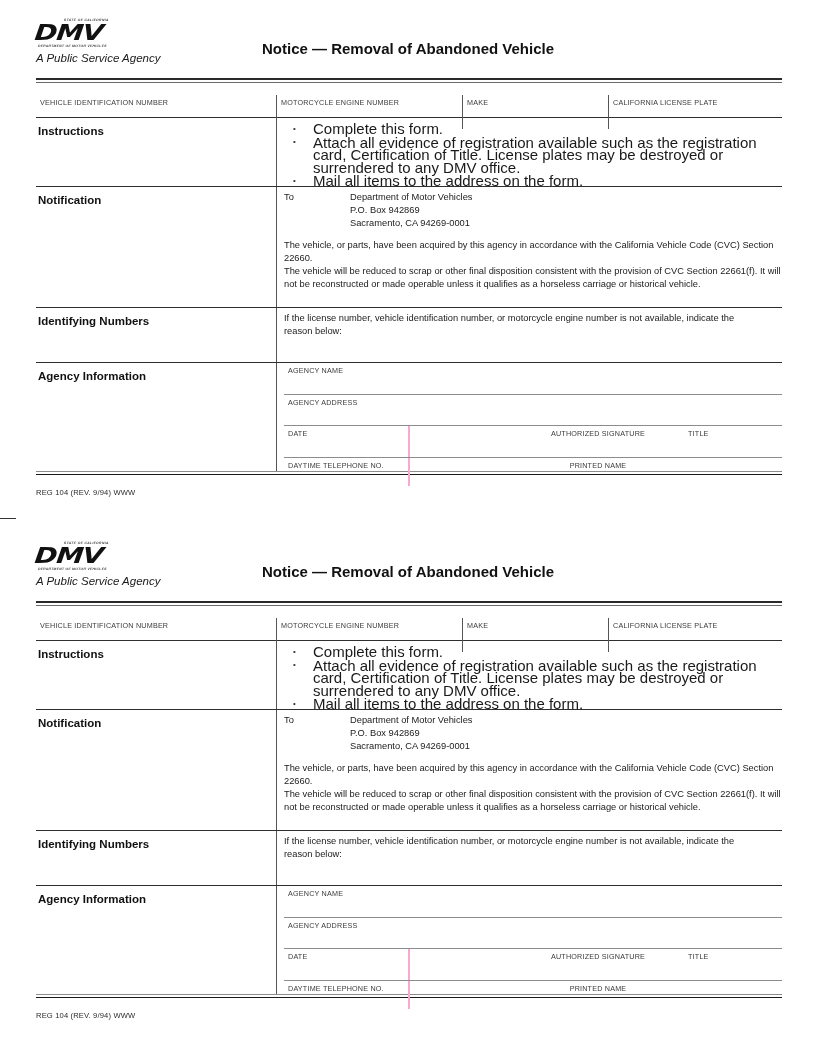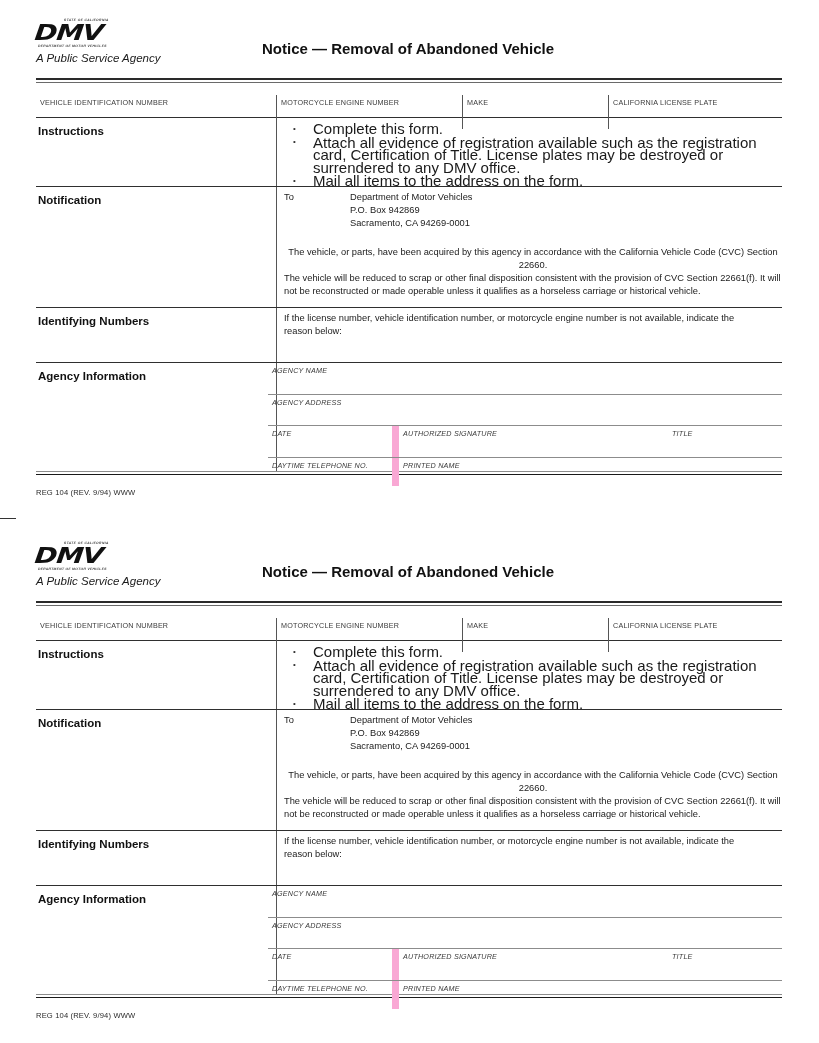--- a/index.html
+++ b/index.html
@@ -217,49 +217,49 @@
   }
   .to-lines {
     padding-left: 66px;
   }
   .para {
     font-size: 9.3px;
     line-height: 12.9px;
     color: #1a1a1a;
     margin: 0;
   }
-  .para-gap { margin-top: 17px; text-align: center; }
+  .para-gap { margin-top: 10px; }
 
   
   .agency-grid {
     position: absolute;
-    left: 232px;
+    left: 248px;
     top: 0;
     right: 0;
-    font-style: italic;
   }
   .agency-row {
     position: relative;
     box-sizing: border-box;
   }
   .field-label {
     font-size: 7.2px;
     letter-spacing: 0.2px;
     color: #3a3a3a;
     padding: 3px 0 0 4px;
     white-space: nowrap;
   }
   .sub-cell {
     position: absolute;
     top: 0;
     height: 100%;
     box-sizing: border-box;
   }
   .sub-cell.divided {
-    border-left: 7px solid #f9a8d4;
+    border-left: 2px solid #f9a8d4;
+    text-align: center;
   }
 
   
   .footer-code {
     font-size: 7.6px;
     color: #2a2a2a;
     letter-spacing: 0.15px;
   }
 
   

